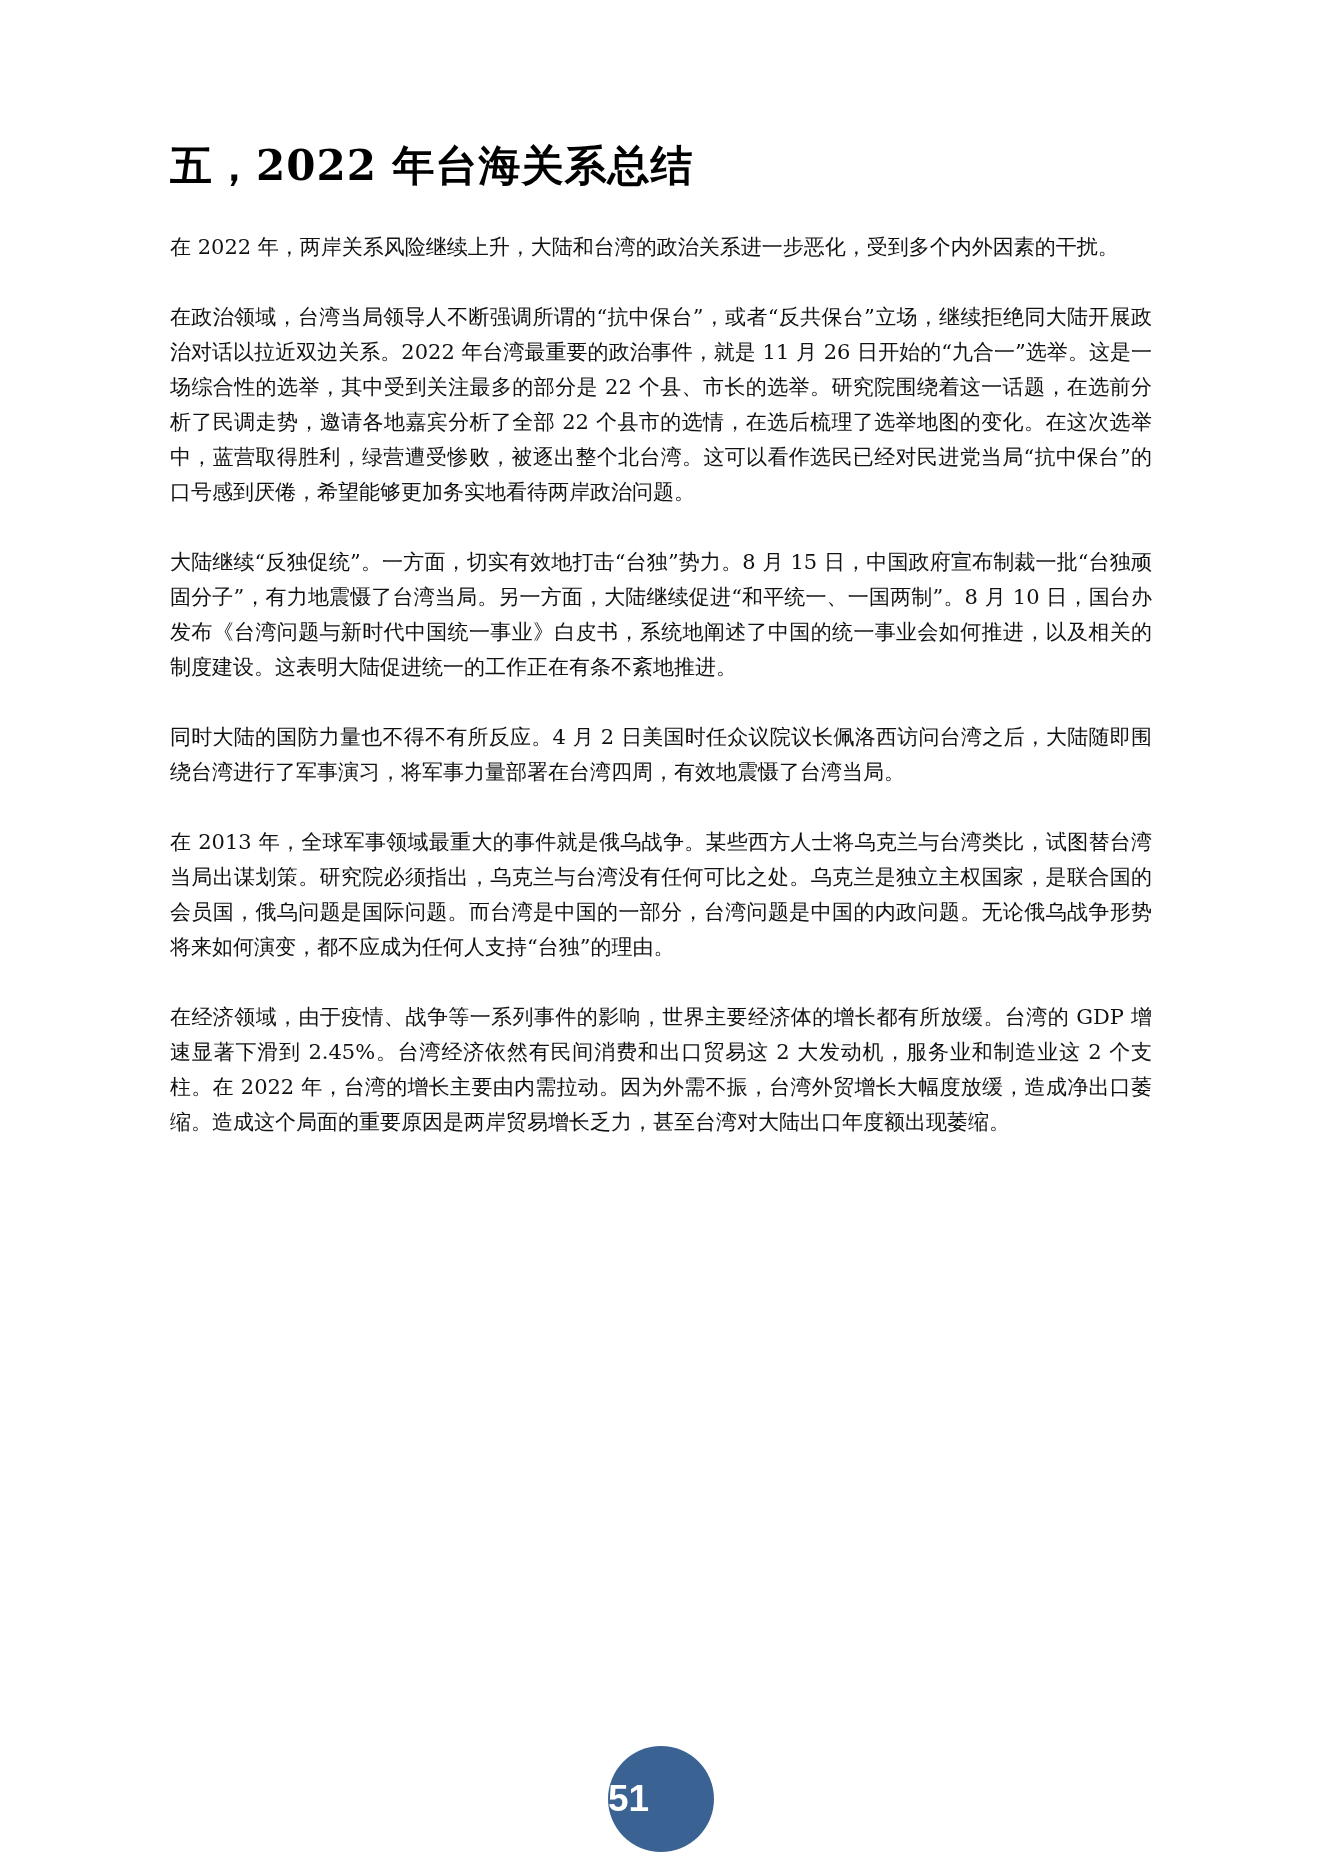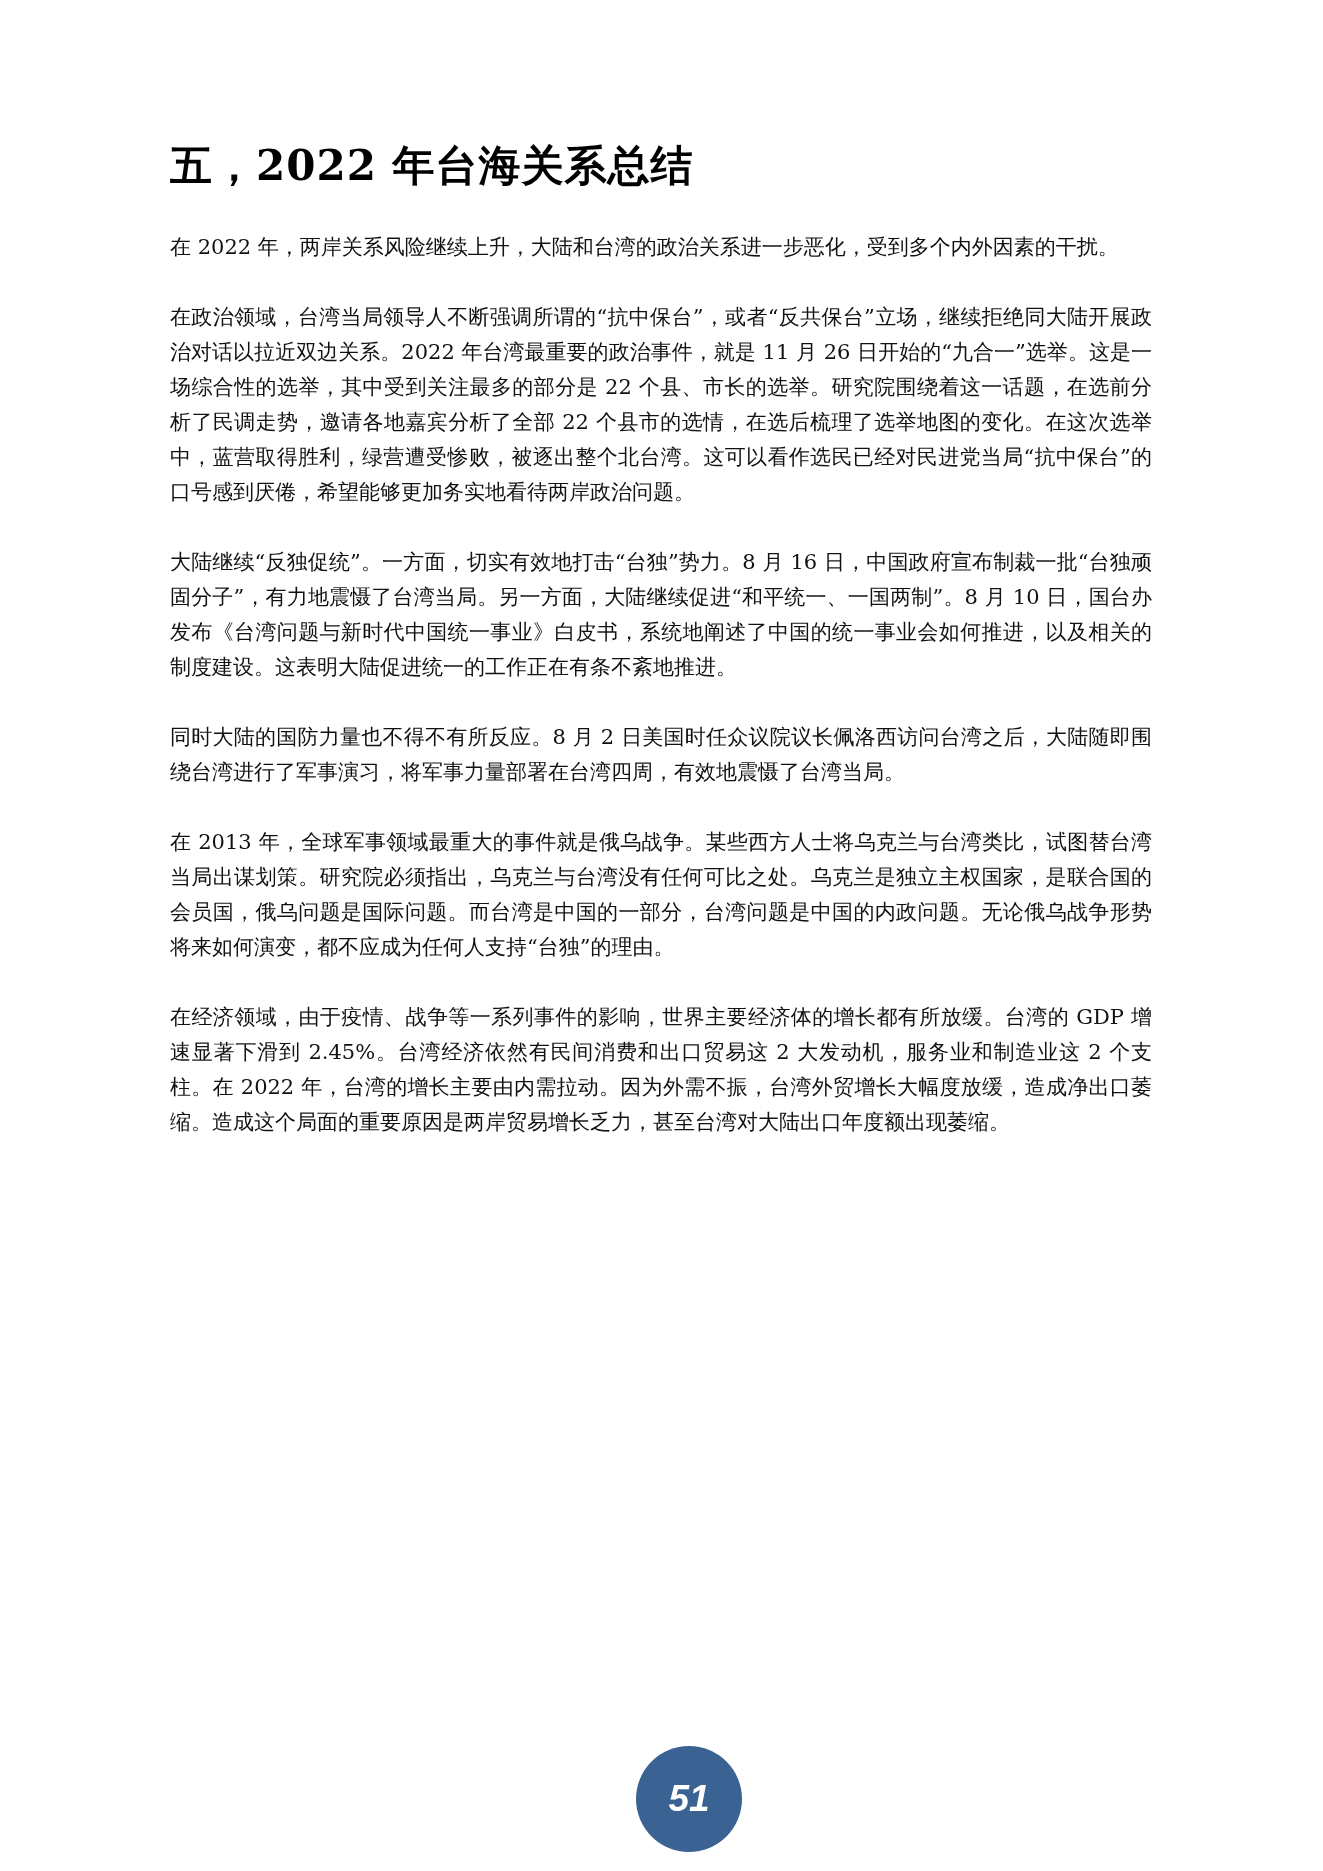--- a/index.html
+++ b/index.html
@@ -38,51 +38,49 @@
     line-height: 35px;
     text-align: justify;
     text-justify: inter-ideograph;
     color: #111111;
   }
   .content p {
     margin: 0 0 35px 0;
   }
   .badge {
     position: absolute;
-    left: 636px;
+    left: 608px;
     top: 1746px;
     width: 106px;
     height: 106px;
     border-radius: 50%;
     background: #3A6292;
     display: flex;
     align-items: center;
-    justify-content: center;
-    font-style: italic;
   }
   .badge-num {
     color: #FFFFFF;
     font-family: "Liberation Sans", "DejaVu Sans", sans-serif;
     font-weight: bold;
     font-size: 37px;
     letter-spacing: 0px;
   }
 </style>
 </head>
 <body>
 
 <div class="page">
 
   <h1 class="title">五，2022 年台海关系总结</h1>
 
   <div class="content">
     <p>在 2022 年，两岸关系风险继续上升，大陆和台湾的政治关系进一步恶化，受到多个内外因素的干扰。</p>
     <p>在政治领域，台湾当局领导人不断强调所谓的“抗中保台”，或者“反共保台”立场，继续拒绝同大陆开展政治对话以拉近双边关系。2022 年台湾最重要的政治事件，就是 11 月 26 日开始的“九合一”选举。这是一场综合性的选举，其中受到关注最多的部分是 22 个县、市长的选举。研究院围绕着这一话题，在选前分析了民调走势，邀请各地嘉宾分析了全部 22 个县市的选情，在选后梳理了选举地图的变化。在这次选举中，蓝营取得胜利，绿营遭受惨败，被逐出整个北台湾。这可以看作选民已经对民进党当局“抗中保台”的口号感到厌倦，希望能够更加务实地看待两岸政治问题。</p>
-    <p>大陆继续“反独促统”。一方面，切实有效地打击“台独”势力。8 月 16 日，中国政府宣布制裁一批“台独顽固分子”，有力地震慑了台湾当局。另一方面，大陆继续促进“和平统一、一国两制”。8 月 10 日，国台办发布《台湾问题与新时代中国统一事业》白皮书，系统地阐述了中国的统一事业会如何推进，以及相关的制度建设。这表明大陆促进统一的工作正在有条不紊地推进。</p>
-    <p>同时大陆的国防力量也不得不有所反应。8 月 2 日美国时任众议院议长佩洛西访问台湾之后，大陆随即围绕台湾进行了军事演习，将军事力量部署在台湾四周，有效地震慑了台湾当局。</p>
+    <p>大陆继续“反独促统”。一方面，切实有效地打击“台独”势力。8 月 15 日，中国政府宣布制裁一批“台独顽固分子”，有力地震慑了台湾当局。另一方面，大陆继续促进“和平统一、一国两制”。8 月 10 日，国台办发布《台湾问题与新时代中国统一事业》白皮书，系统地阐述了中国的统一事业会如何推进，以及相关的制度建设。这表明大陆促进统一的工作正在有条不紊地推进。</p>
+    <p>同时大陆的国防力量也不得不有所反应。4 月 2 日美国时任众议院议长佩洛西访问台湾之后，大陆随即围绕台湾进行了军事演习，将军事力量部署在台湾四周，有效地震慑了台湾当局。</p>
     <p>在 2013 年，全球军事领域最重大的事件就是俄乌战争。某些西方人士将乌克兰与台湾类比，试图替台湾当局出谋划策。研究院必须指出，乌克兰与台湾没有任何可比之处。乌克兰是独立主权国家，是联合国的会员国，俄乌问题是国际问题。而台湾是中国的一部分，台湾问题是中国的内政问题。无论俄乌战争形势将来如何演变，都不应成为任何人支持“台独”的理由。</p>
     <p>在经济领域，由于疫情、战争等一系列事件的影响，世界主要经济体的增长都有所放缓。台湾的 GDP 增速显著下滑到 2.45%。台湾经济依然有民间消费和出口贸易这 2 大发动机，服务业和制造业这 2 个支柱。在 2022 年，台湾的增长主要由内需拉动。因为外需不振，台湾外贸增长大幅度放缓，造成净出口萎缩。造成这个局面的重要原因是两岸贸易增长乏力，甚至台湾对大陆出口年度额出现萎缩。</p>
   </div>
 
   <div class="badge" style="background:#3A6292">
     <span class="badge-num">51</span>
   </div>
 
 </div>
 

